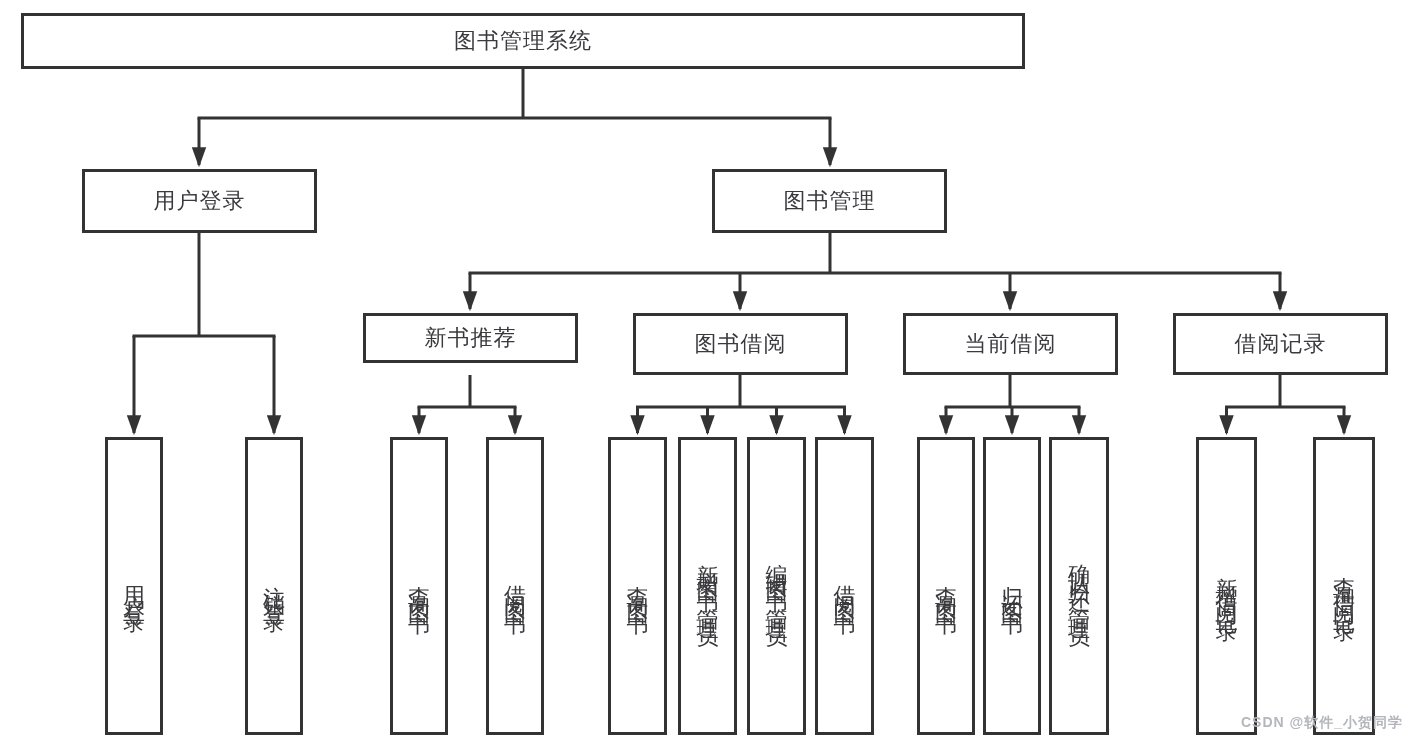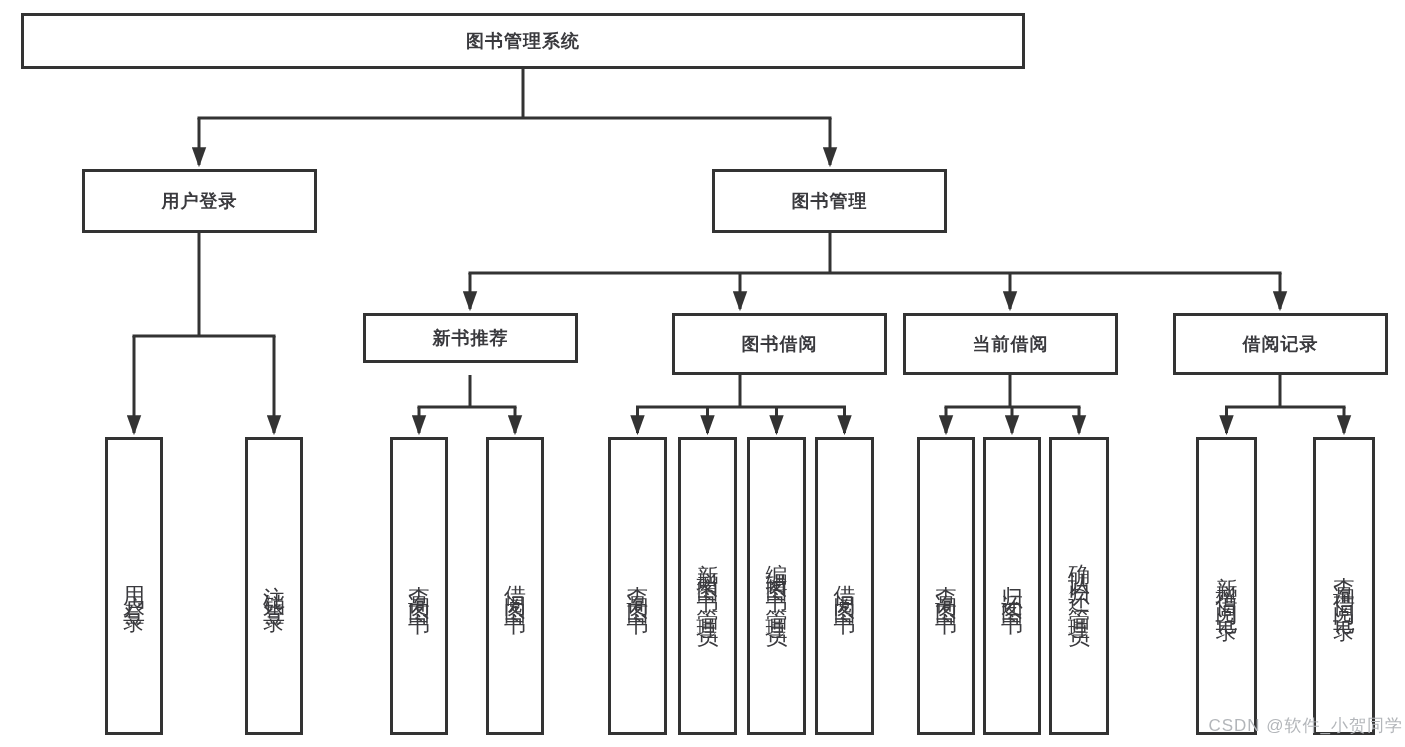--- a/index.html
+++ b/index.html
@@ -16,49 +16,49 @@
     position: absolute;
     background: #ffffff;
     border: 3px solid #333333;
     box-sizing: border-box;
     display: flex;
     align-items: center;
     justify-content: center;
     z-index: 2;
   }
   .hlabel {
-    font-size: 18px;
+    font-size: 22px;
     letter-spacing: 1px;
     white-space: nowrap;
-    font-weight: bold;
   }
   .vnode span {
     writing-mode: vertical-rl;
     text-orientation: mixed;
     font-size: 22px;
     letter-spacing: 9px;
     white-space: nowrap;
     line-height: 1;
   }
   #connectors {
     position: absolute;
     left: 0; top: 0;
     width: 1405px; height: 747px;
     z-index: 1;
   }
   #connectors line { stroke: #333333; stroke-width: 3; }
   #watermark {
     position: absolute;
     right: 2px;
     top: 714px;
-    font-size: 17px;
+    font-size: 14px;
     letter-spacing: 1px;
     color: #b3b6ba;
     z-index: 3;
     white-space: nowrap;
+    font-weight: bold;
   }
 </style>
 </head>
 <body>
 
 <div id="stage">
 
   <svg id="connectors" viewBox="0 0 1405 747" xmlns="http://www.w3.org/2000/svg">
     <defs>
       <marker id="arrow" markerUnits="userSpaceOnUse" markerWidth="20" markerHeight="15" viewBox="0 0 18 13" refX="16" refY="6.5" orient="auto">
@@ -114,21 +114,21 @@
   <div class="node" style="left:82px; top:169px; width:235px; height:64px;">
     <span class="hlabel">用户登录</span>
   </div>
   <div class="node" style="left:712px; top:169px; width:235px; height:64px;text-align:right;">
     <span class="hlabel">图书管理</span>
   </div>
 
   <div class="node" style="left:363px; top:313px; width:215px; height:50px;">
     <span class="hlabel">新书推荐</span>
   </div>
-  <div class="node" style="left:633px; top:313px; width:215px; height:62px;margin-left:39px;">
+  <div class="node" style="left:633px; top:313px; width:215px; height:62px;">
     <span class="hlabel">图书借阅</span>
   </div>
   <div class="node" style="left:903px; top:313px; width:215px; height:62px;">
     <span class="hlabel">当前借阅</span>
   </div>
   <div class="node" style="left:1173px; top:313px; width:215px; height:62px;">
     <span class="hlabel">借阅记录</span>
   </div>
 
   <div class="node vnode" style="left:105px; top:437px; width:58px; height:298px;">

